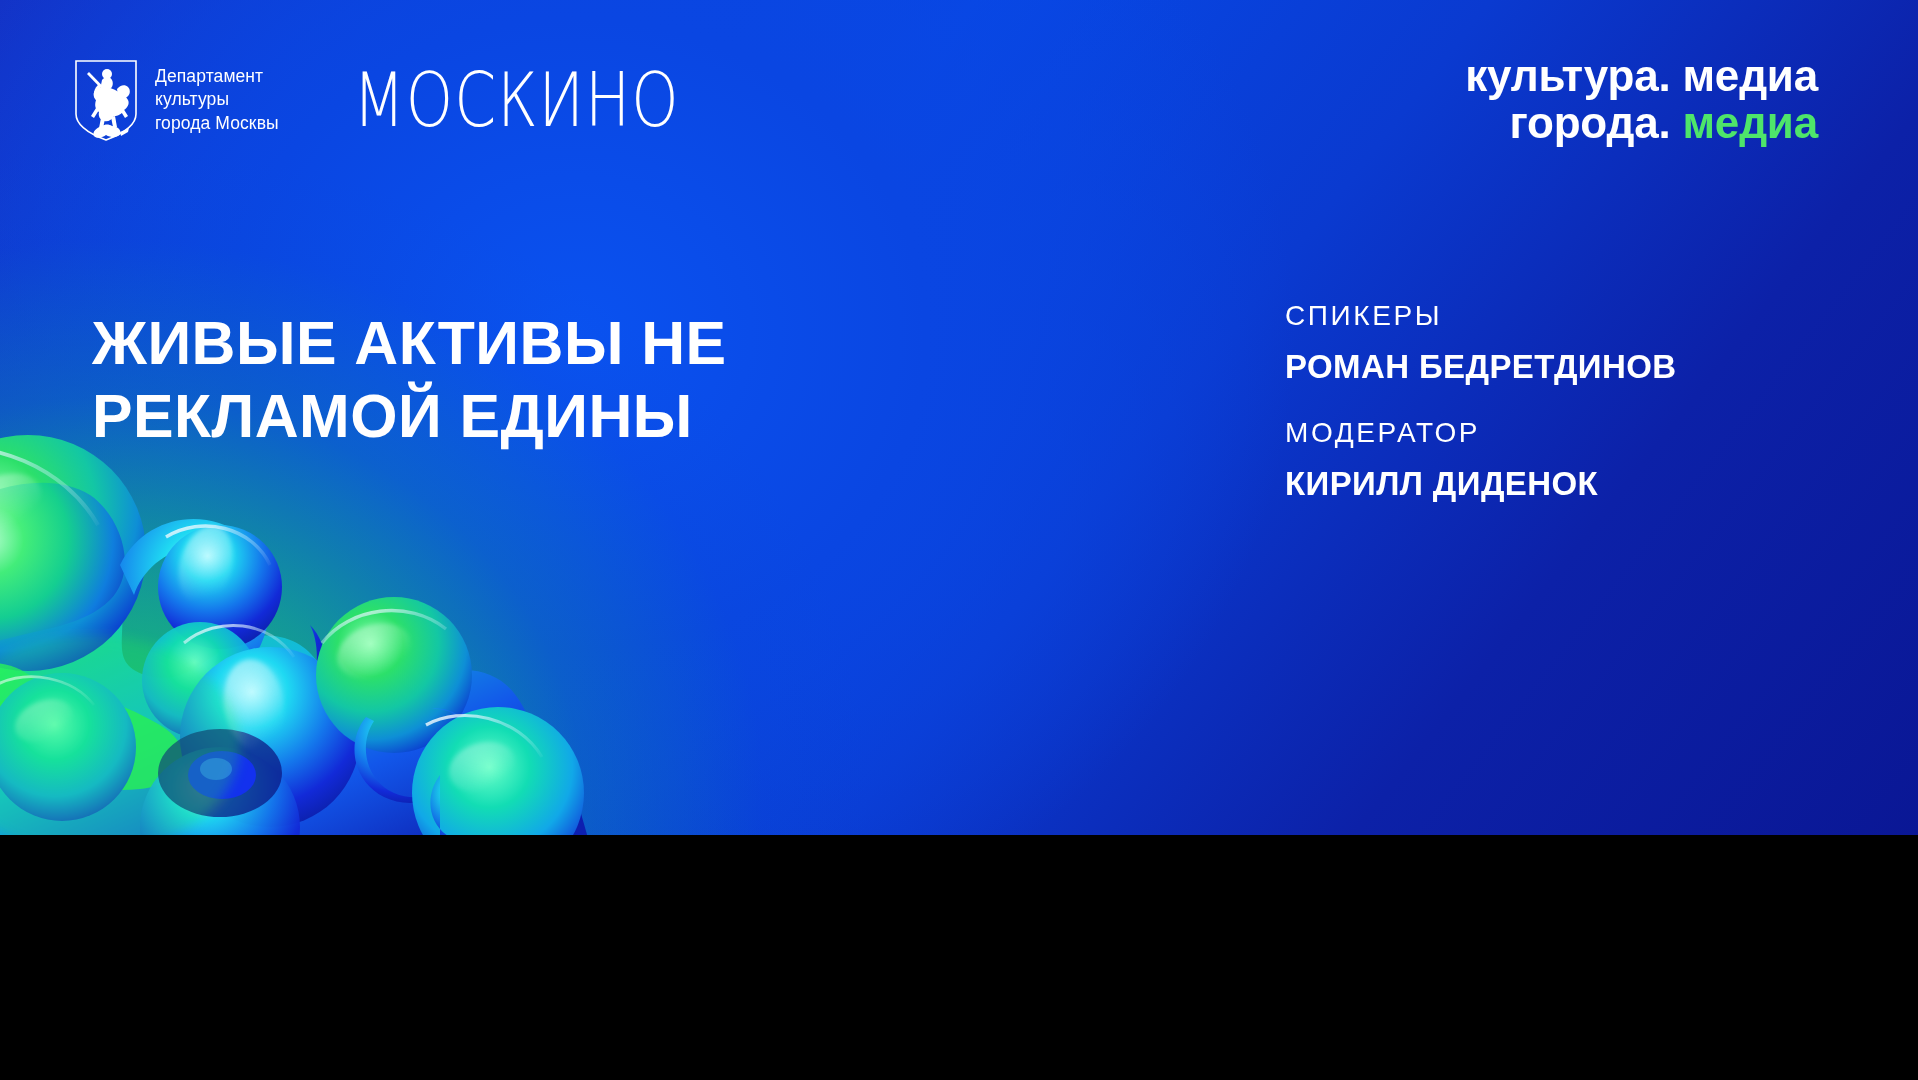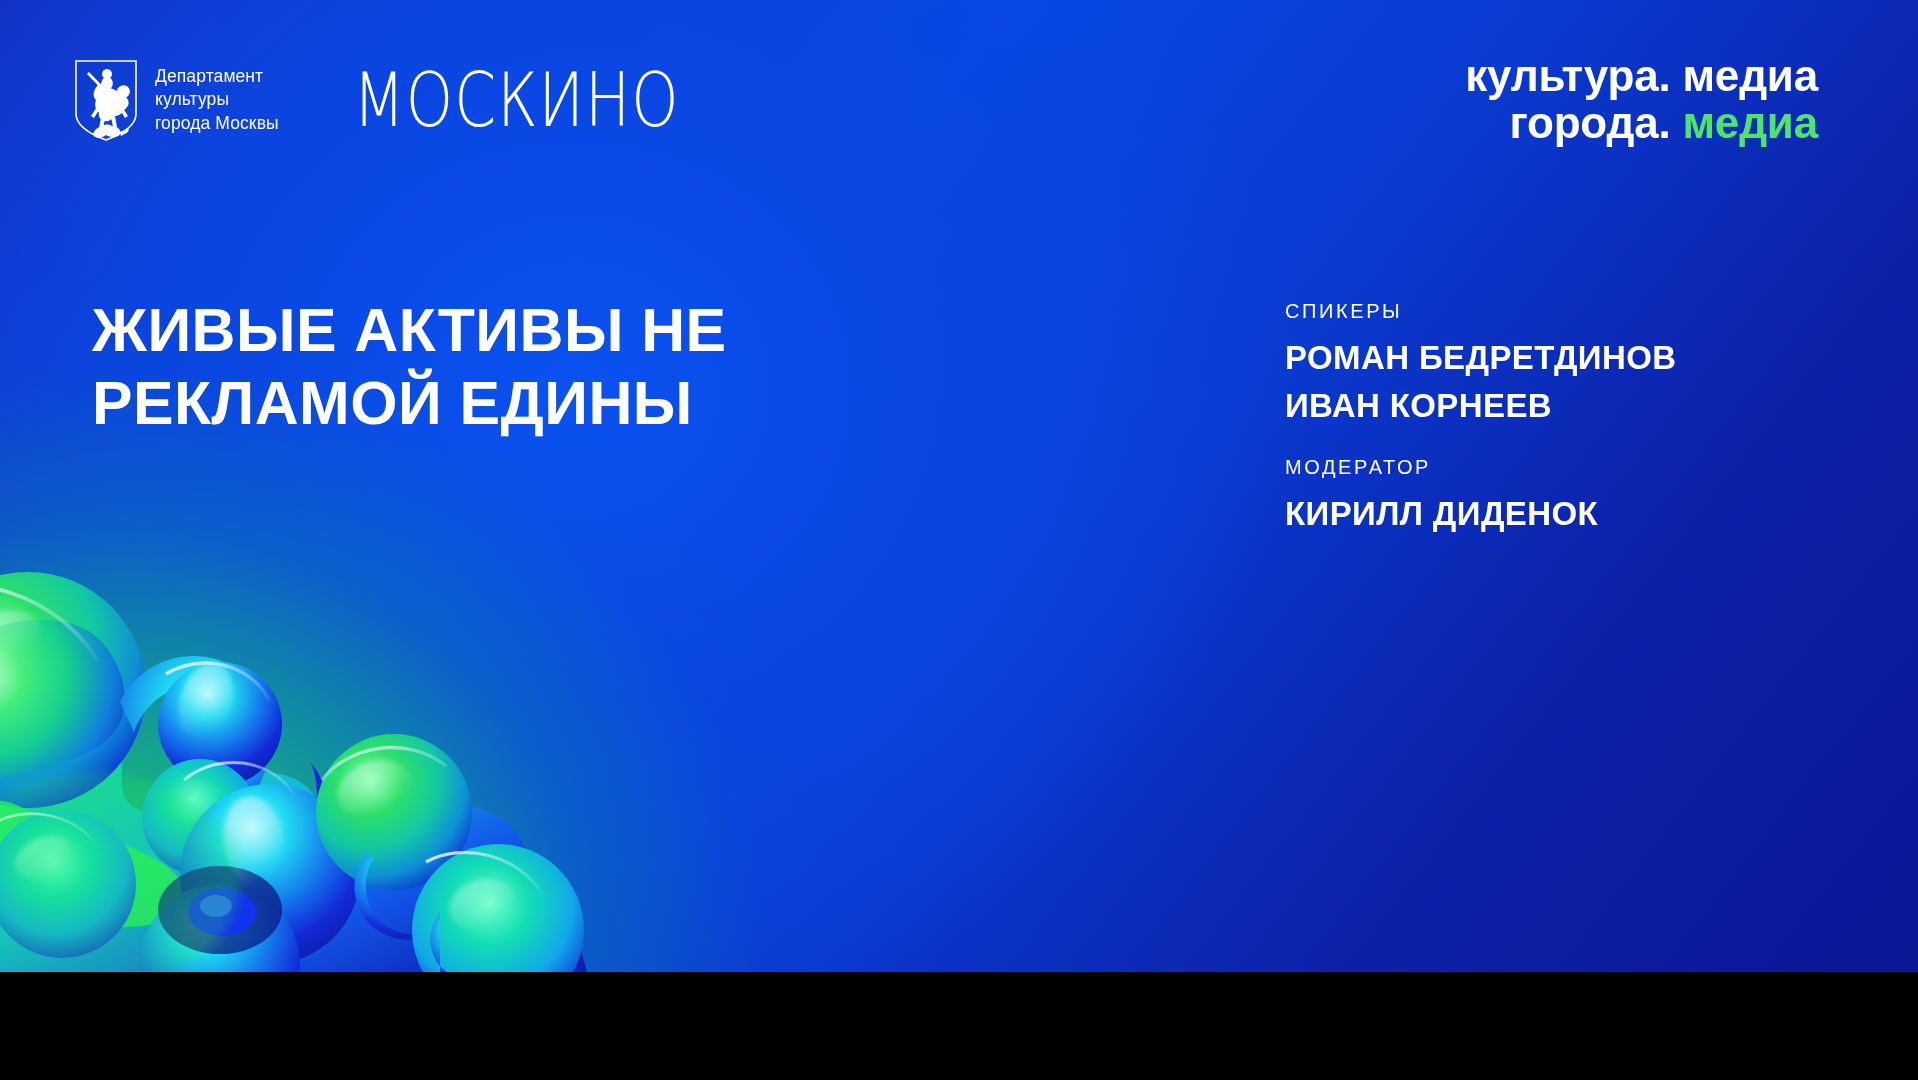--- a/index.html
+++ b/index.html
@@ -3,21 +3,21 @@
 <meta charset="utf-8">
 <style>
   html, body {
     margin: 0;
     padding: 0;
     background: #000;
   }
   #slide {
     position: relative;
     width: 1918px;
-    height: 972px;
+    height: 835px;
     overflow: hidden;
     font-family: "Liberation Sans", "DejaVu Sans", sans-serif;
     
     background:
       radial-gradient(ellipse 900px 780px at 6% 96%, rgba(30,220,90,0.95) 0%, rgba(24,200,110,0.62) 30%, rgba(16,150,150,0.30) 52%, rgba(10,90,180,0.05) 72%, rgba(0,0,0,0) 84%),
       radial-gradient(ellipse 1000px 900px at 30% 40%, #0a52f0 0%, #0a46e2 35%, rgba(12,52,200,0.0) 72%),
       linear-gradient(128deg, #1431c4 0%, #0b44dc 22%, #0748e6 38%, #0a3ad0 58%, #0c21a8 78%, #0a1795 100%);
   }
 
   
@@ -75,21 +75,21 @@
     font-weight: 700;
     color: #ffffff;
     letter-spacing: -0.2px;
   }
   .forum-mark .accent { color: #4ee56a; }
 
   
   .title-block {
     position: absolute;
     left: 92px;
-    top: 293px;
+    top: 306px;
     max-width: 780px;
   }
   .title-line {
     color: #ffffff;
     font-size: 62px;
     font-weight: 700;
     line-height: 1.18;
     letter-spacing: 0.5px;
     text-transform: uppercase;
     transform: scaleX(0.98);
@@ -98,21 +98,21 @@
 
   
   .people-block {
     position: absolute;
     left: 1285px;
     top: 300px;
     width: 600px;
   }
   .group-label {
     color: #ffffff;
-    font-size: 20px;
+    font-size: 28px;
     font-weight: 400;
     letter-spacing: 2.6px;
     text-transform: uppercase;
     margin-bottom: 11px;
   }
   .person {
     color: #ffffff;
     font-size: 33px;
     font-weight: 700;
     letter-spacing: 0.4px;
@@ -304,21 +304,20 @@
   <div class="title-block">
     <div class="title-line">ЖИВЫЕ АКТИВЫ НЕ</div>
     <div class="title-line">РЕКЛАМОЙ ЕДИНЫ</div>
   </div>
 
   <div class="people-block">
 
     <div class="speakers-group">
       <div class="group-label">СПИКЕРЫ</div>
       <div class="person">РОМАН БЕДРЕТДИНОВ</div>
-      <div class="person">ИВАН КОРНЕЕВ</div>
     </div>
 
     <div class="moderator-group">
       <div class="group-label">МОДЕРАТОР</div>
       <div class="person">КИРИЛЛ ДИДЕНОК</div>
     </div>
   </div>
 
 </div>
 

